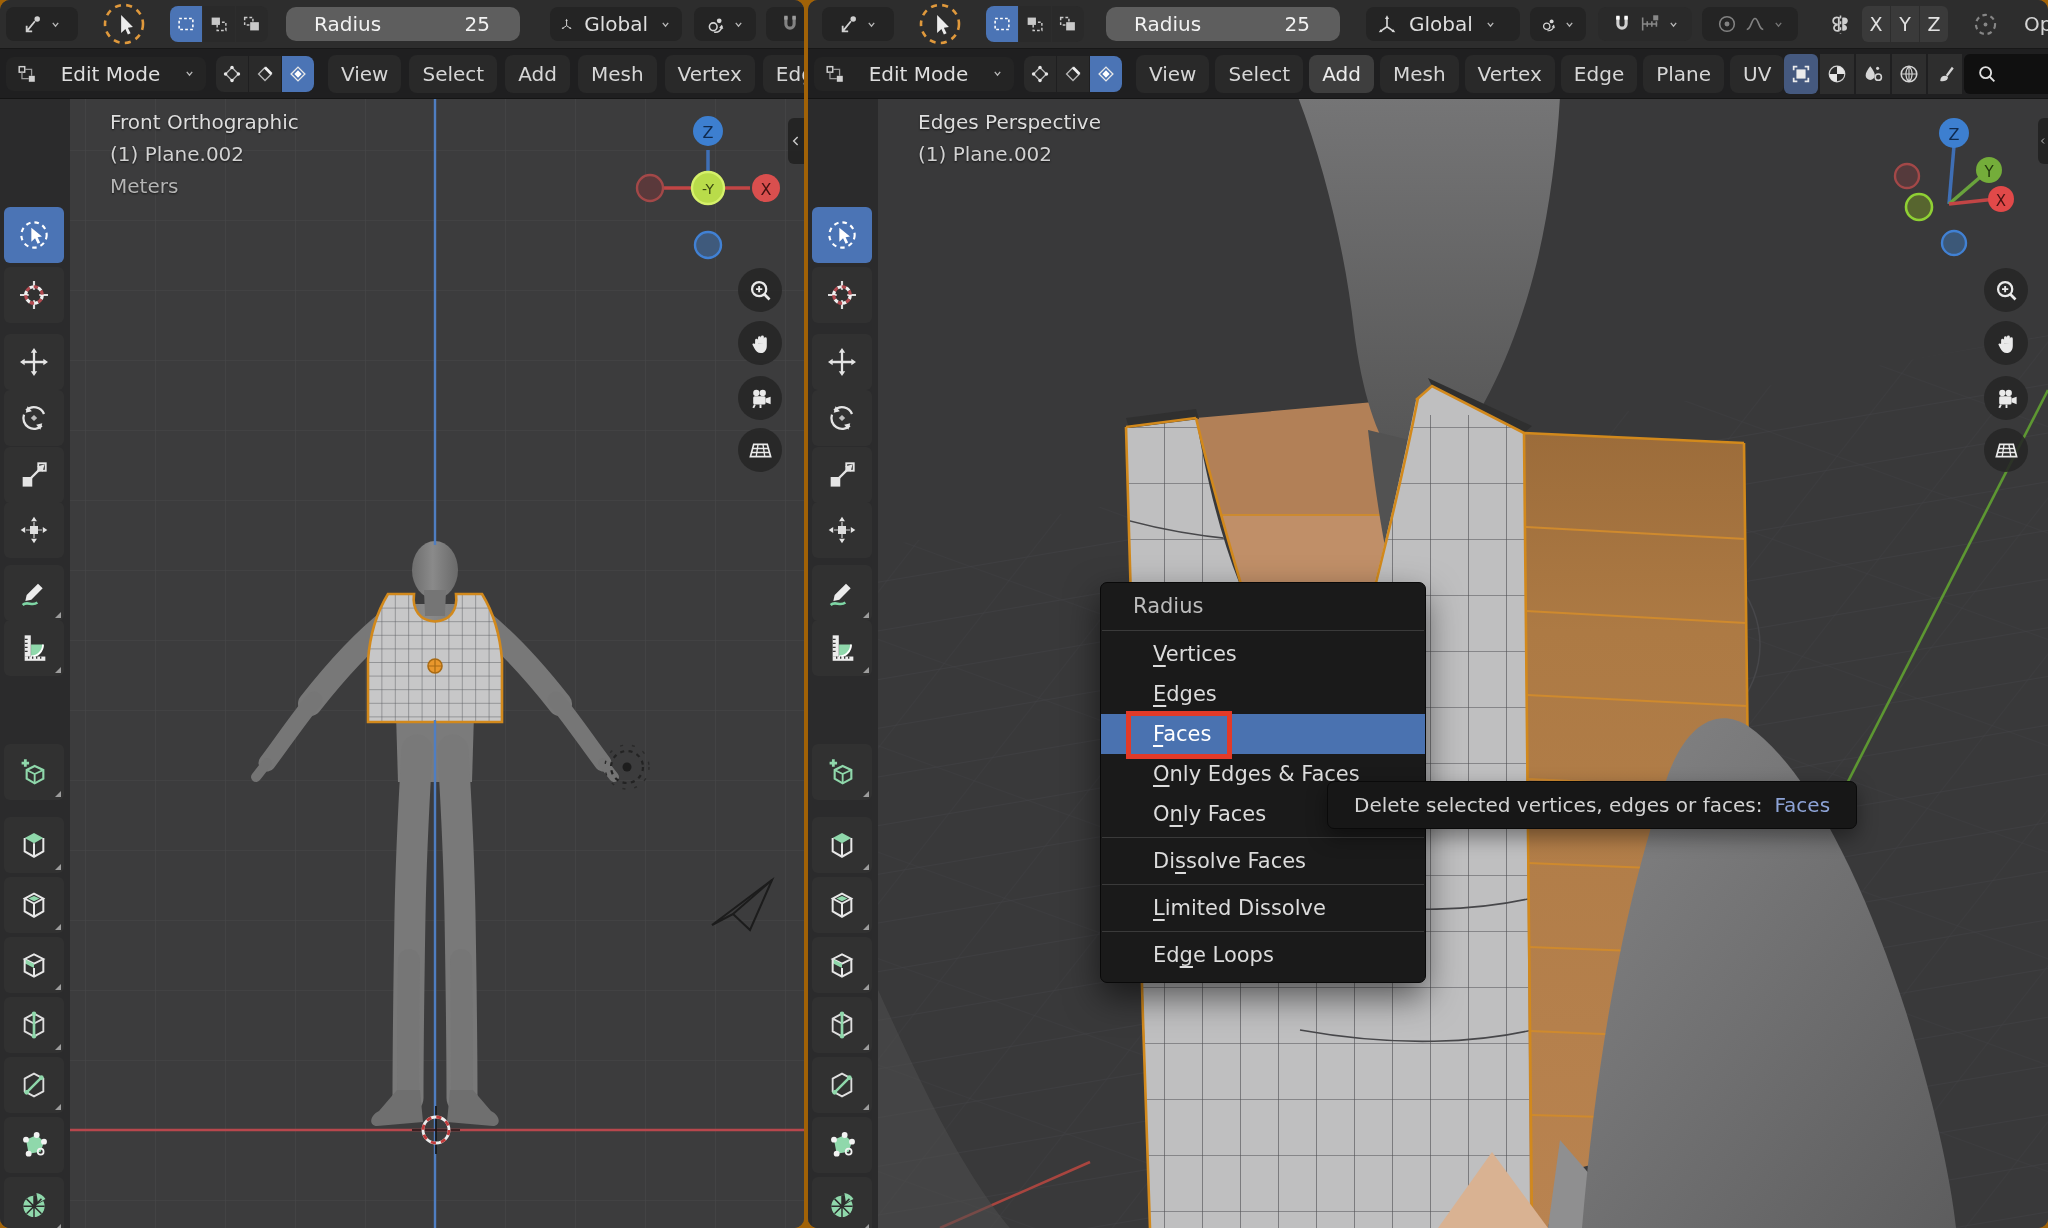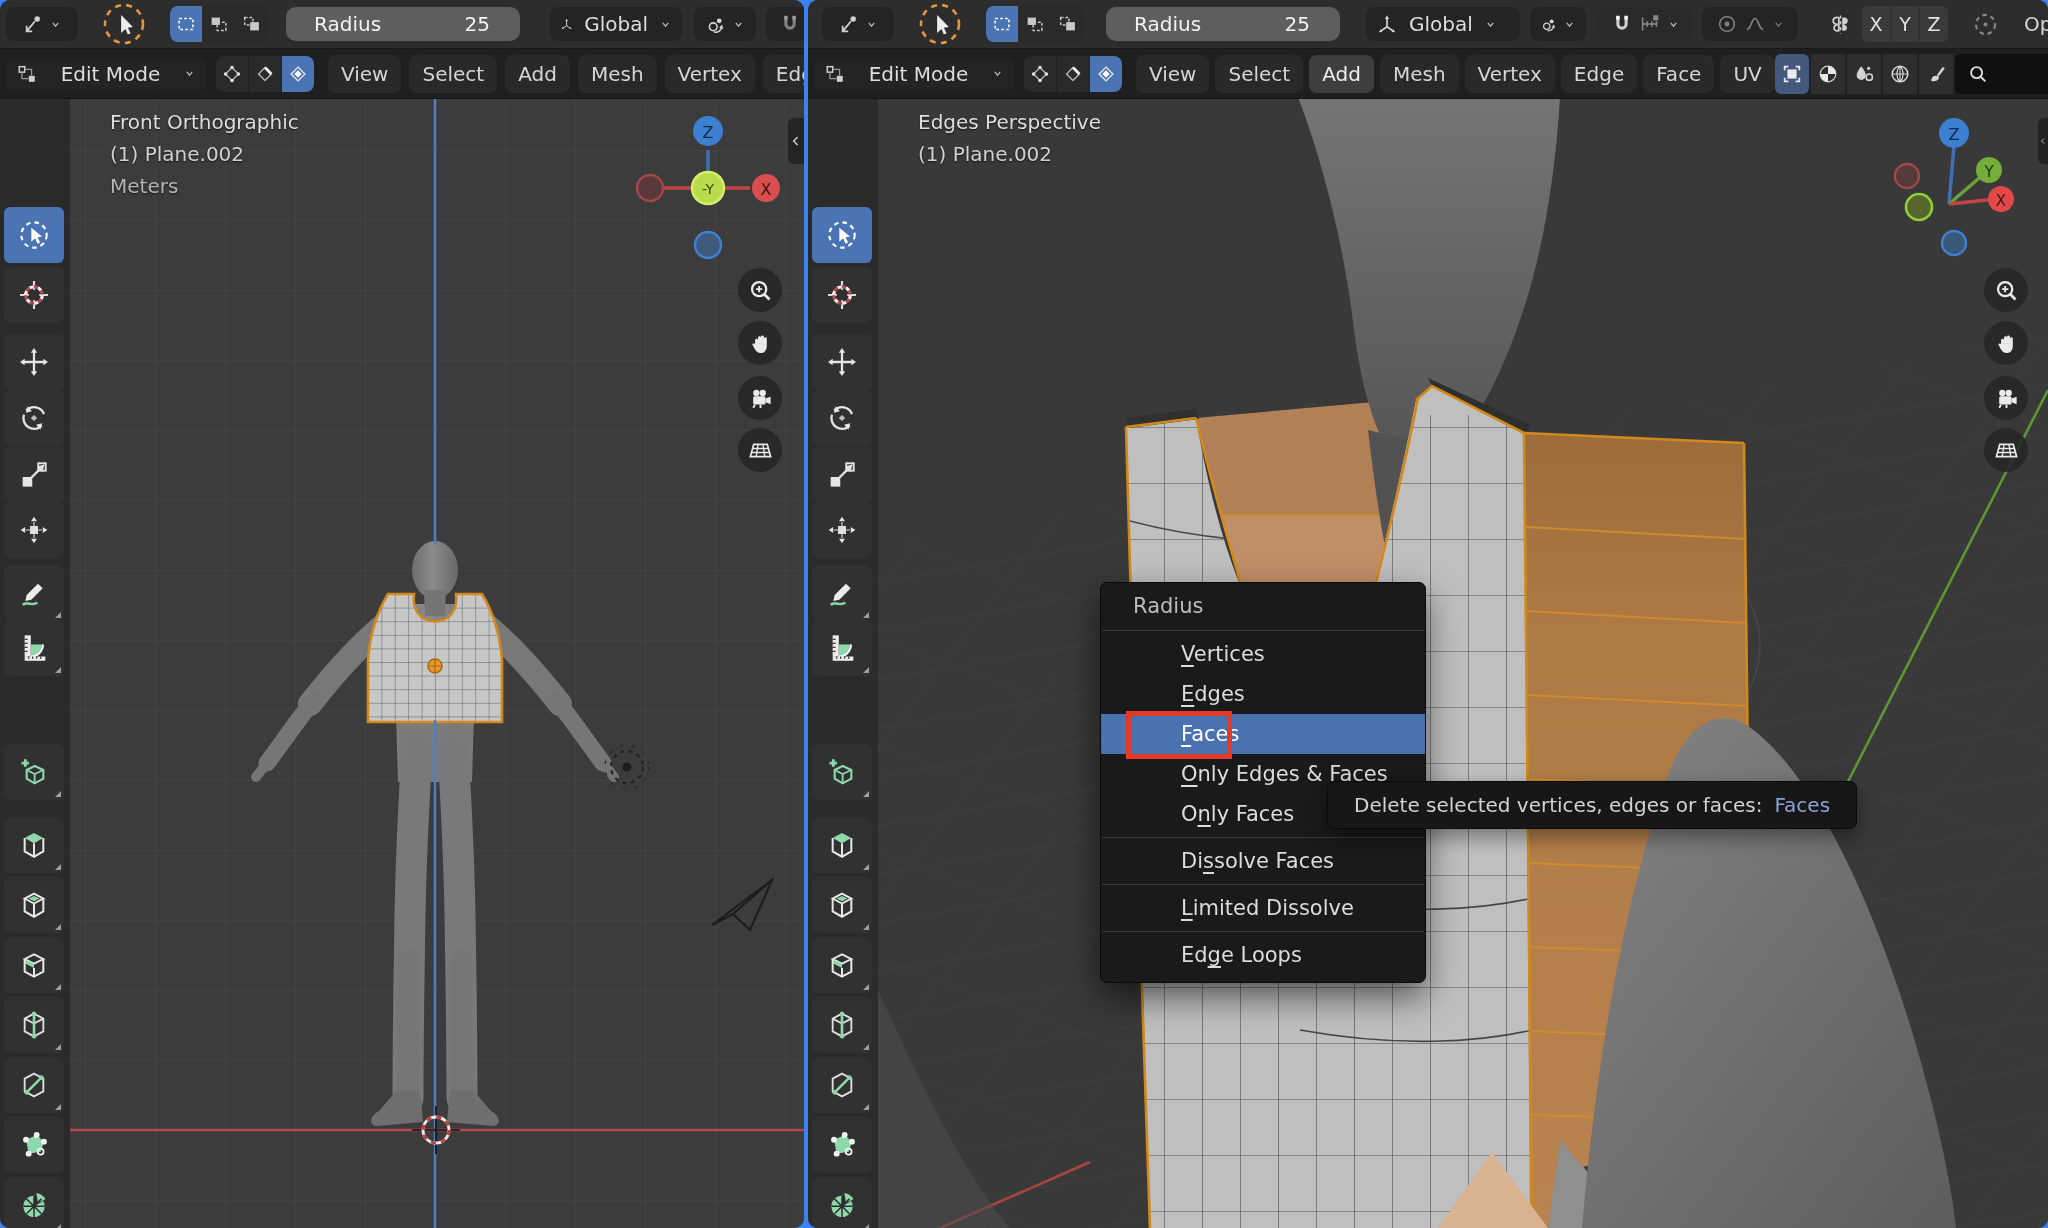--- a/index.html
+++ b/index.html
@@ -1,16 +1,16 @@
 <!DOCTYPE html>
 <html><head>
 <meta charset="utf-8">
 <style>
   html,body{margin:0;padding:0;background:#0d0d0d;}
-  #app{position:relative;width:2048px;height:1228px;background:#3b82f6;font-family:"DejaVu Sans",sans-serif;overflow:hidden;-webkit-font-smoothing:antialiased;}
+  #app{position:relative;width:2048px;height:1228px;background:#a16207;font-family:"DejaVu Sans",sans-serif;overflow:hidden;-webkit-font-smoothing:antialiased;}
   .area{position:absolute;top:0;height:1228px;background:#3b3b3c;border-radius:10px;overflow:hidden;}
   #area-left{left:0;width:804px;}
   #area-right{left:808px;width:1240px;}
   .row1{position:absolute;left:0;right:0;top:0;height:48px;background:#2d2d2d;display:flex;align-items:center;z-index:10;}
   .row2{position:absolute;left:0;right:0;top:48px;height:49px;background:#1f1f20;display:flex;align-items:center;z-index:10;border-top:1px solid #181818;box-shadow:0 1px 0 #141414;}
   .dd{background:#242424;border-radius:8px;height:34px;display:flex;align-items:center;color:#dedede;font-size:20px;gap:11px;padding:0 10px;flex:none;}
   .pill{background:#5e5e5e;border-radius:10px;height:34px;display:flex;align-items:center;justify-content:space-between;color:#f2f2f2;font-size:20px;padding:0 30px 0 28px;flex:none;}
   .segg{display:flex;gap:1px;flex:none;}
   .segb{width:32px;height:36px;background:#2a2a2a;display:flex;align-items:center;justify-content:center;}
   .segb:first-child{border-radius:8px 0 0 8px;}
@@ -31,21 +31,21 @@
   .ovl .l3{color:#b5b5b5;}
   .ctab{position:absolute;width:16px;height:46px;background:rgba(32,32,32,.85);border-radius:6px 0 0 6px;display:flex;align-items:center;justify-content:center;z-index:5;color:#c9c9c9;font-size:20px;}
   .i16{width:18px;height:18px;}
   .i20{width:22px;height:22px;}
   .i24{width:27px;height:27px;}
   .i28{width:32px;height:32px;}
   .caret{width:13px;height:13px;flex:none;}
   #delete-menu{position:absolute;left:1100px;top:582px;width:326px;background:#1a1a1a;border:1px solid #090909;border-radius:7px;z-index:50;box-shadow:0 14px 34px rgba(0,0,0,.55);padding-bottom:7px;box-sizing:border-box;}
   .dm-title{height:44px;line-height:46px;padding-left:32px;color:#bcbcbc;font-size:21px;}
   .dm-sep{height:1px;background:#3a3a3a;margin:3px 1px;}
-  .dm-item{height:40px;line-height:40px;padding-left:80px;color:#dcdcdc;font-size:21px;position:relative;}
+  .dm-item{height:40px;line-height:40px;padding-left:52px;color:#dcdcdc;font-size:21px;position:relative;}
   .dm-item.hl{background:#4a72b0;color:#ffffff;}
   .u{text-decoration:underline;text-underline-offset:4px;}
   #annot-box{position:absolute;left:1126px;top:711px;width:106px;height:48px;border:5px solid #e23a28;box-sizing:border-box;z-index:60;}
   #tooltip{position:absolute;left:1327px;top:781px;height:46px;padding:0 26px;display:flex;align-items:center;gap:12px;background:#171717;border:1px solid #0a0a0a;border-radius:7px;z-index:70;font-size:20px;color:#d2d2d2;box-shadow:0 8px 20px rgba(0,0,0,.4);}
   #tooltip .val{color:#8da3d6;}
   .srch{height:40px;width:128px;background:#101010;border-radius:6px 0 0 6px;display:flex;align-items:center;padding-left:12px;flex:none;}
 </style>
 </head>
 <body>
 
@@ -924,21 +924,21 @@
         <div class="tab">
             <span>Mesh</span>
           </div>
         <div class="tab">
             <span>Vertex</span>
           </div>
         <div class="tab">
             <span>Edge</span>
           </div>
         <div class="tab">
-            <span>Face</span>
+            <span>Plane</span>
           </div>
         <div class="tab">
             <span>UV</span>
           </div>
       </div>
       <div style="margin-left:auto;display:flex;align-items:center;gap:2px;">
         <div class="segb" style="width:34px;height:40px;border-radius:6px;background:#45597f;">
             <svg class="i20">
               <use href="#ic-solid"></use>
             </svg>

